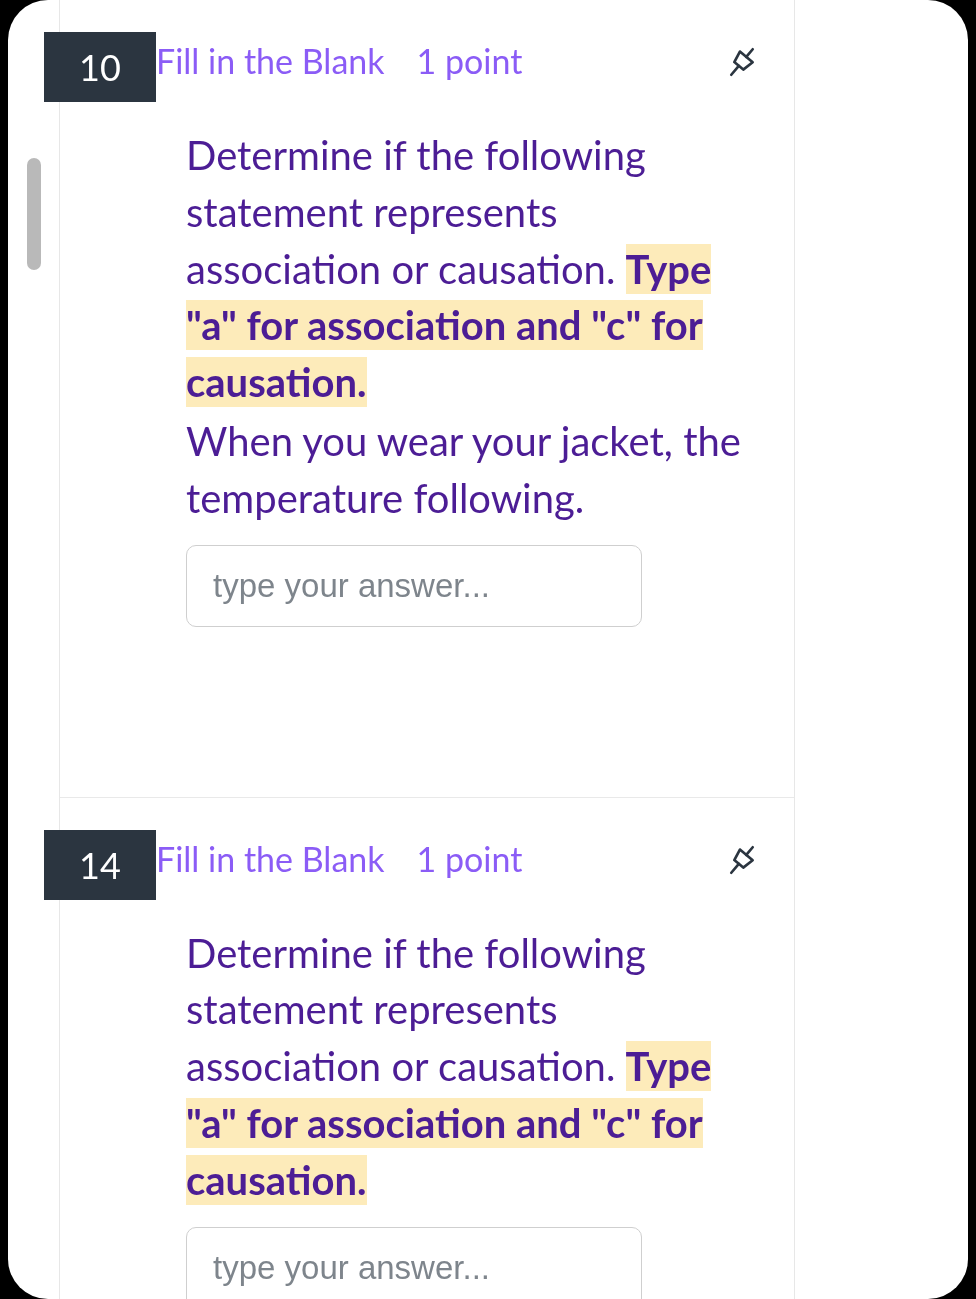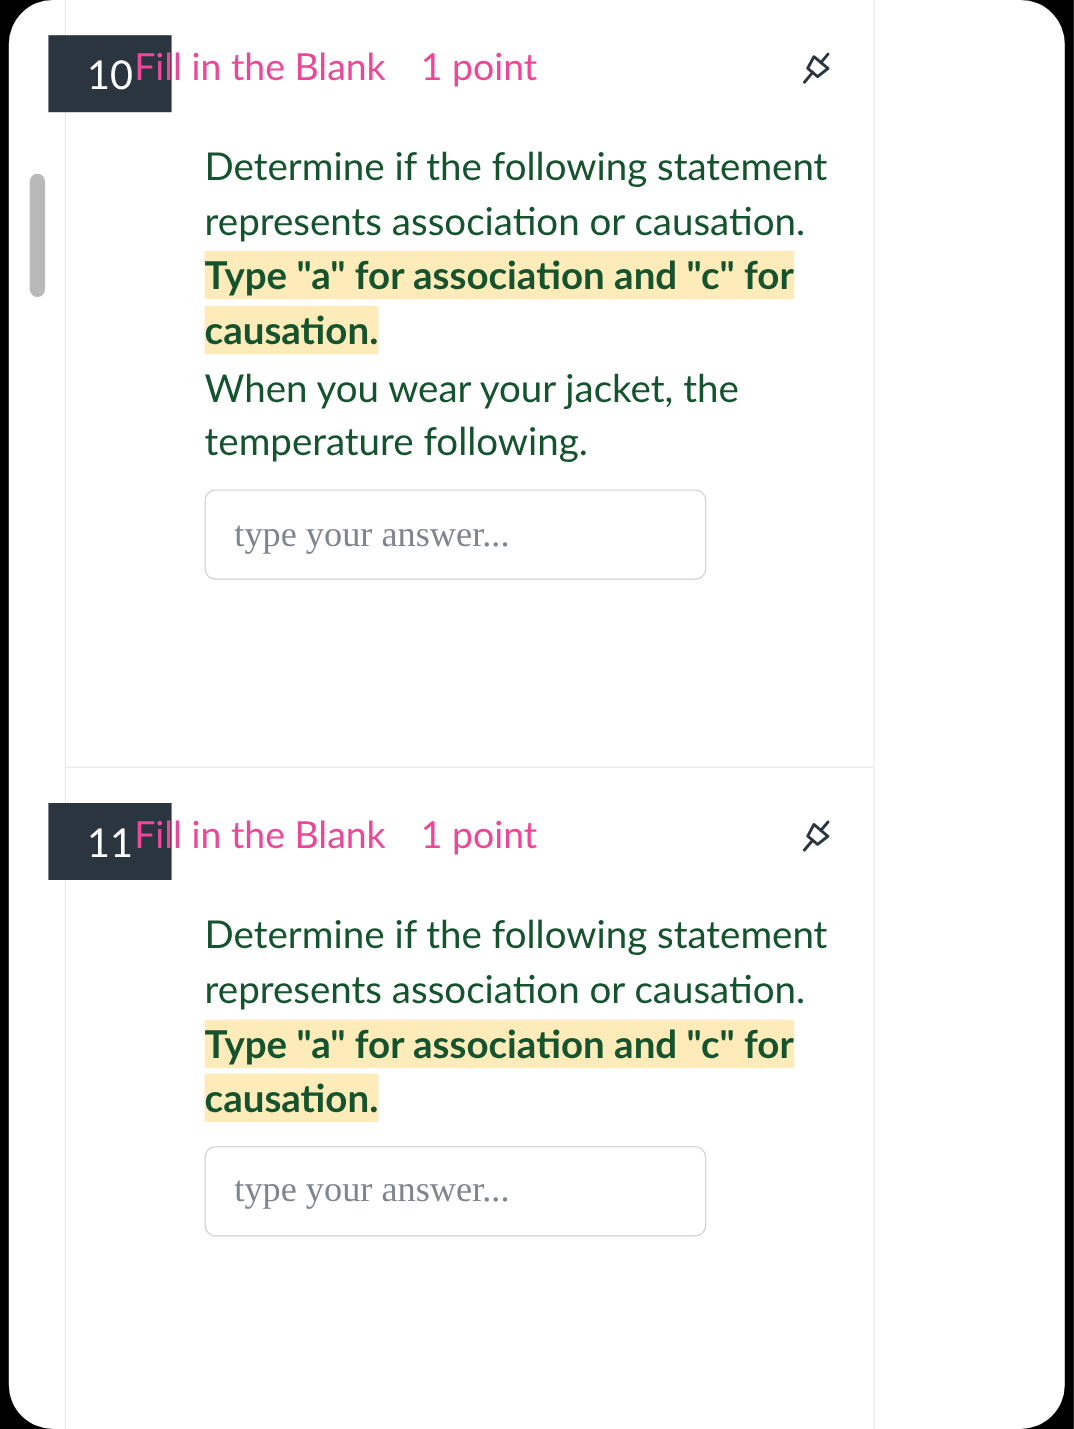--- a/index.html
+++ b/index.html
@@ -68,60 +68,60 @@
     height: 70px;
     background: #2b3540;
     color: #fff;
     font-size: 36px;
     display: flex;
     align-items: center;
     justify-content: center;
     font-weight: 400;
   }
   .q-meta {
-    margin-left: 62px;
+    margin-left: 96px;
     display: flex;
     align-items: center;
     gap: 32px;
-    color: #ec4899;
+    color: #8b5cf6;
     font-size: 34px;
   }
   .pin-icon {
     position: absolute;
     right: 32px;
     top: 42px;
     width: 40px;
     height: 40px;
     color: #2b3540;
   }
   .pin-icon svg { width: 100%; height: 100%; }
   .q-body {
     margin: 46px 40px 0 126px;
-    color: #14532d;
-    font-size: 35px;
+    color: #4c1d95;
+    font-size: 40px;
     line-height: 1.42;
   }
   .q-body .prompt-lead { }
   .q-body .prompt-strong {
     font-weight: 700;
     background: #fdebba;
     padding: 1px 0;
   }
   .q-body .prompt-statement { margin-top: 2px; }
   .answer-input {
     margin: 18px 0 0 126px;
     width: 456px;
     height: 82px;
     padding: 0 26px;
     font-size: 33px;
     color: #2b3540;
     border: 1px solid #cfcfcf;
     border-radius: 10px;
     background: #fff;
-    font-family: Liberation Serif, serif;
+    font-family: Liberation Sans, sans-serif;
   }
   .answer-input::placeholder { color: #7e858c; }
 </style>
 </head>
 <body>
 
 <div class="page-frame"></div>
 <div class="scroll-track"></div>
 <div class="scroll-thumb"></div>
 
@@ -145,21 +145,21 @@
       </span>
     </div>
     <div class="q-body">
       <span class="prompt-lead">Determine if the following statement represents association or causation. </span><span class="prompt-strong">Type "a" for association and "c" for causation.</span>
       <div class="prompt-statement">When you wear your jacket, the temperature following.</div>
     </div>
     <input class="answer-input" type="text" placeholder="type your answer..." style="">
   </div>
 
   <div class="question-block">
-    <div class="q-number">11</div>
+    <div class="q-number">14</div>
     <div class="q-header">
       <div class="q-meta">
         <span>Fill in the Blank</span>
         <span>1 point</span>
       </div>
       <span class="pin-icon">
         <svg viewBox="0 0 24 24" fill="none" stroke="currentColor" stroke-width="1.6" stroke-linecap="round" stroke-linejoin="round">
           <g transform="rotate(40 12 12)">
             <path d="M12 2 L12 8"></path>
             <path d="M7 8 L17 8 L15.5 15 L8.5 15 Z"></path>

